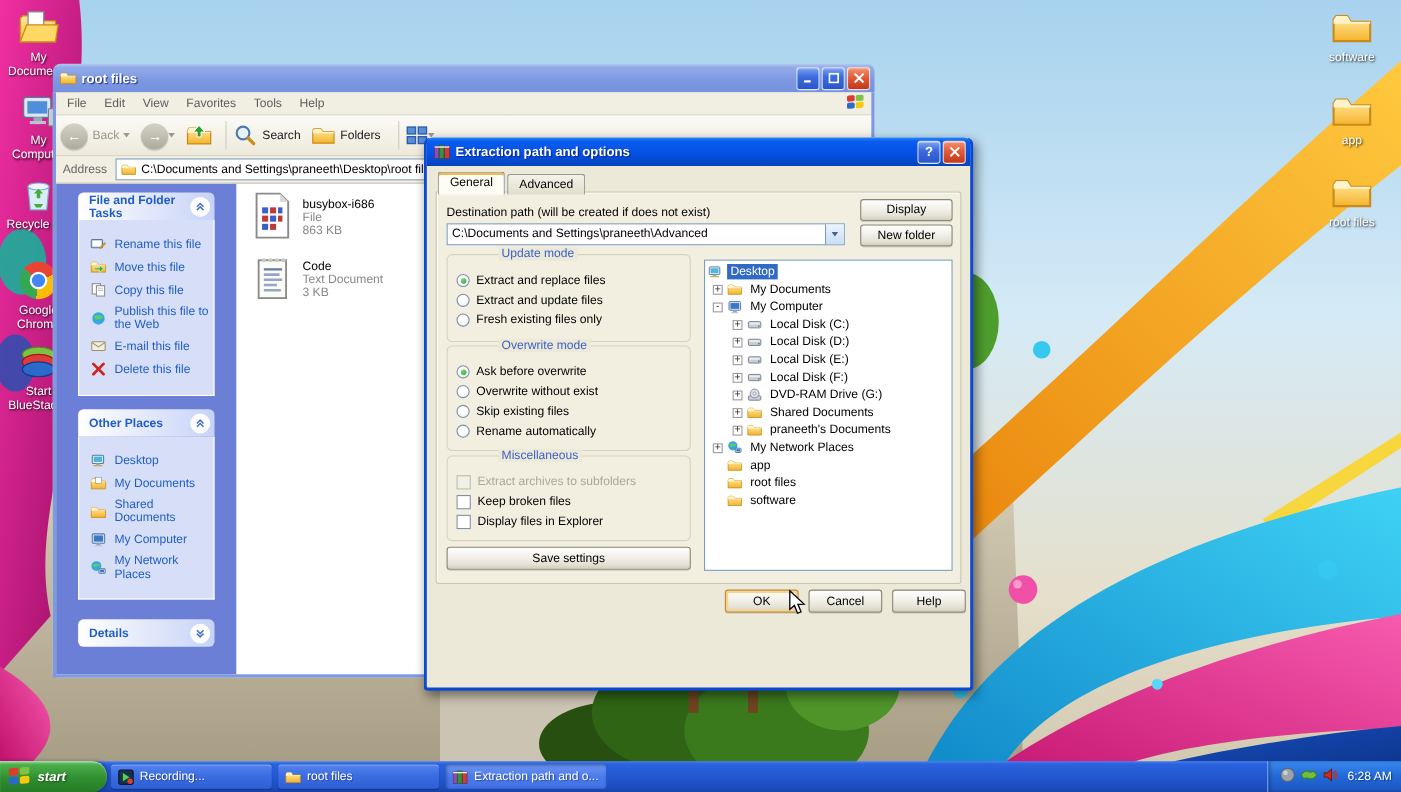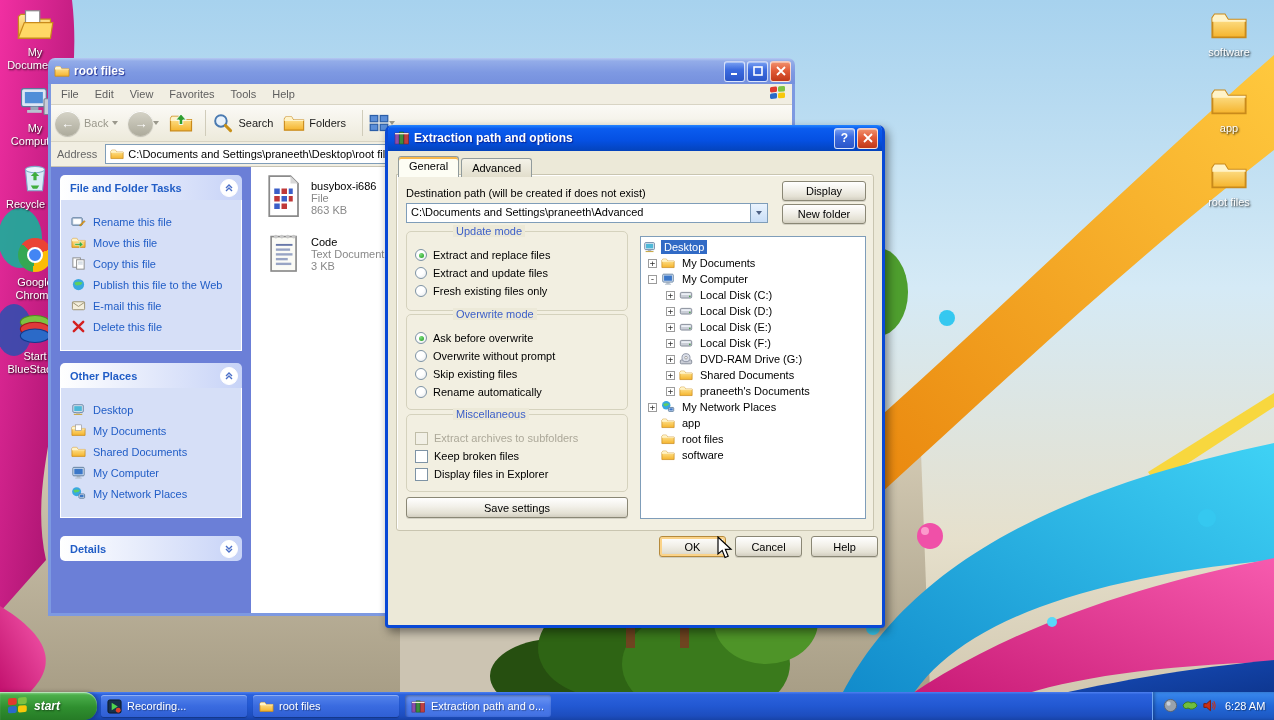--- a/index.html
+++ b/index.html
@@ -40,21 +40,21 @@
   .tblabel.on { color:#1a1a1a; }
   .tcaret { width:0; height:0; border-left:3px solid transparent; border-right:3px solid transparent; border-top:4px solid #9A988C; margin-right:4px; }
   .tsep { width:1px; height:26px; background:#D0CCBA; margin:0 6px; }
   .addrbar { height:25px; display:flex; align-items:center; padding:0 6px; background:#F1EEE2; border-bottom:1px solid #C8C4B4; }
   .addrbar .alabel { color:#666; margin-right:8px; }
   .addrbox { flex:1; height:20px; background:#fff; border:1px solid #7F9DB9; display:flex; align-items:center; padding:0 4px; color:#000; white-space:nowrap; overflow:hidden; }
   .addrbox svg { margin-right:4px; flex:0 0 auto; }
   .mainrow { flex:1; display:flex; overflow:hidden; }
 
   
-  .sidebar { width:200px; background:#6B7FD7; padding:8px 9px; overflow:hidden; flex:0 0 auto; }
+  .sidebar { width:164px; background:#6B7FD7; padding:8px 20px; overflow:hidden; flex:0 0 auto; }
   .panel { margin-bottom:12px; }
   .phead { height:25px; background:linear-gradient(90deg,#FFFFFF,#C7D3F7); border-radius:5px 5px 0 0; display:flex; align-items:center; padding:0 4px 0 10px; cursor:pointer; }
   .phead .ptitle { color:#215DC6; font-weight:bold; flex:1; }
   .chev { width:18px; height:18px; border-radius:50%; background:#fff; border:1px solid #fff; display:flex; align-items:center; justify-content:center; }
   .pbody { background:#D6DFF7; border:1px solid #fff; border-top:none; padding:8px 4px 10px 10px; }
   .plink { display:flex; align-items:center; margin:6px 0; color:#215DC6; cursor:pointer; }
   .plink .picn { width:15px; height:15px; margin-right:7px; flex:0 0 auto; }
 
   
   .filearea { flex:1; background:#fff; padding:6px 0 0 10px; }
@@ -615,21 +615,21 @@
       </div>
 
       <div class="grp" style="left:18px;top:163px;width:222px;height:96px">
         <span class="gtitle">Overwrite mode</span>
         <div class="optrow">
           <span class="rb checked"></span>
           <span class="olbl">Ask before overwrite</span>
         </div>
         <div class="optrow">
           <span class="rb"></span>
-          <span class="olbl">Overwrite without prompt</span>
+          <span class="olbl">Overwrite without exist</span>
         </div>
         <div class="optrow">
           <span class="rb"></span>
           <span class="olbl">Skip existing files</span>
         </div>
         <div class="optrow">
           <span class="rb"></span>
           <span class="olbl">Rename automatically</span>
         </div>
       </div>

